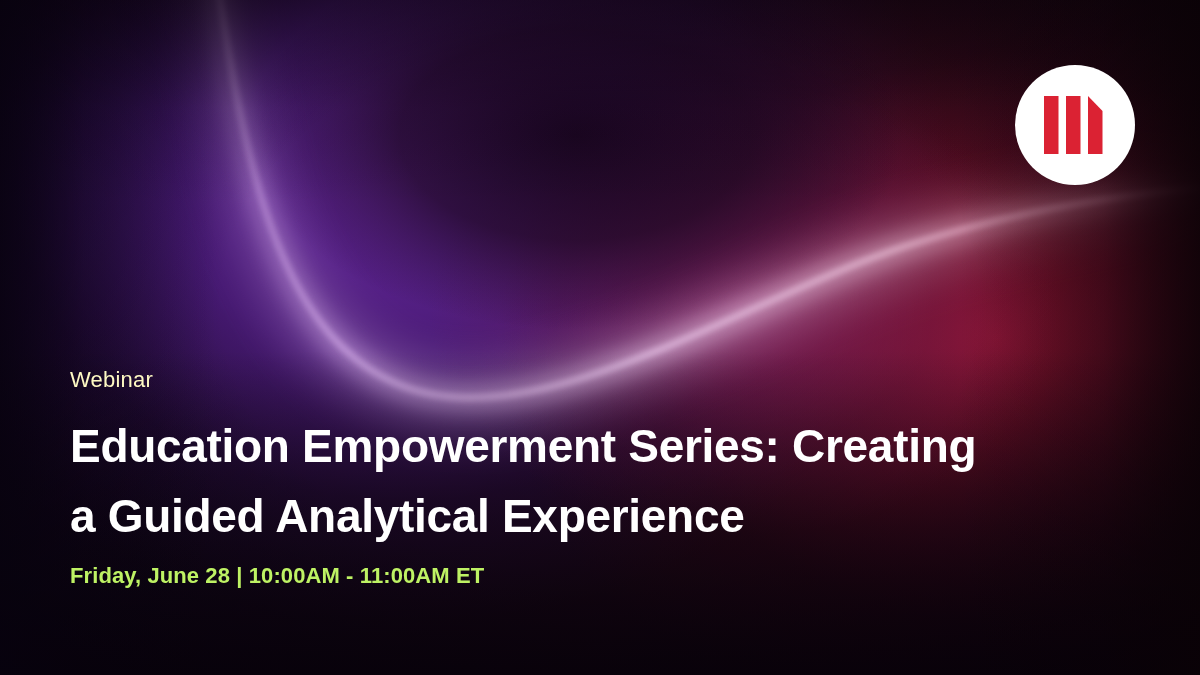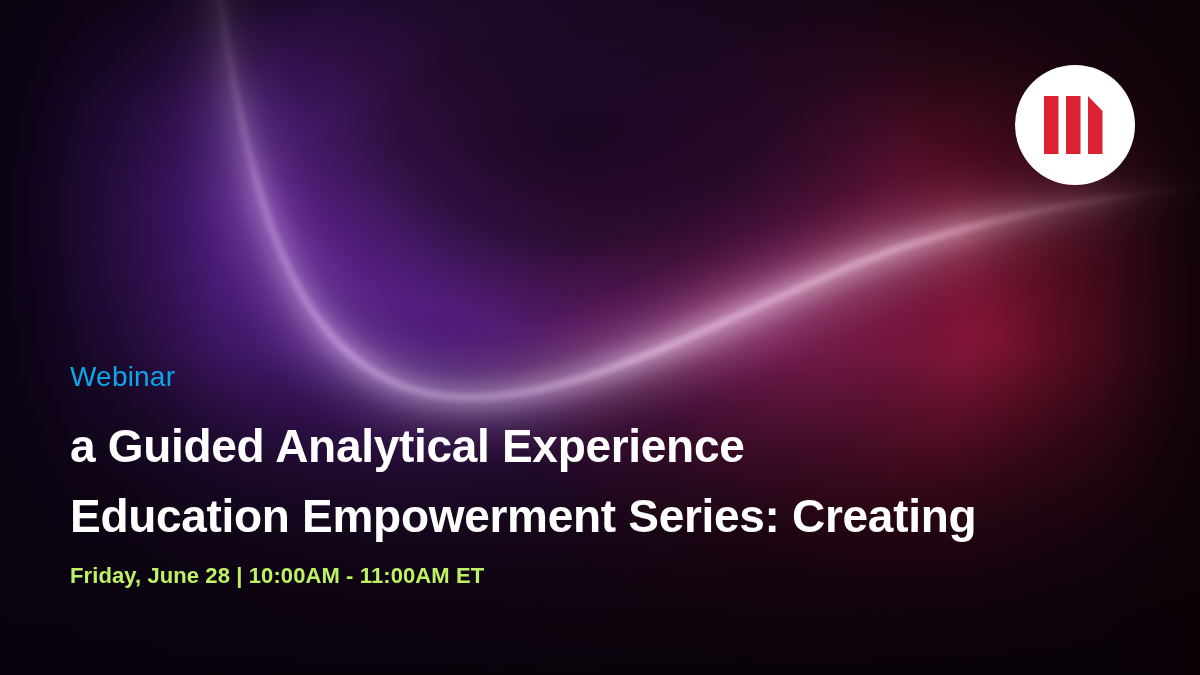--- a/index.html
+++ b/index.html
@@ -140,24 +140,24 @@
   .logo-badge svg { display: block; }
 
   
   .content {
     position: absolute;
     left: 70px;
     bottom: 86px;
     width: 1020px;
   }
   .eyebrow {
-    font-size: 28px;
+    font-size: 22px;
     font-weight: 400;
     line-height: 1.1;
-    color: #0ea5e9;
+    color: #fef9c3;
     letter-spacing: 0.2px;
     margin: 0 0 18px 0;
   }
   .headline {
     font-size: 46px;
     font-weight: 700;
     line-height: 70px;
     color: #ffffff;
     letter-spacing: -0.3px;
     margin: 0 0 12px 0;
@@ -224,20 +224,20 @@
         <rect x="22" y="0" width="14.5" height="58" fill="#DB2233"></rect>
         <path d="M 44 0 L 58.5 15 L 58.5 58 L 44 58 Z" fill="#DB2233"></path>
       </svg>
     </span>
   </div>
 
   <div class="content">
     <p class="eyebrow">Webinar</p>
 
     <h1 class="headline">
+      <span class="hl-line">Education Empowerment Series: Creating</span>
       <span class="hl-line">a Guided Analytical Experience</span>
-      <span class="hl-line">Education Empowerment Series: Creating</span>
     </h1>
 
     <p class="datetime">Friday, June 28 | 10:00AM - 11:00AM ET</p>
   </div>
 
 </div>
 
 </body></html>

